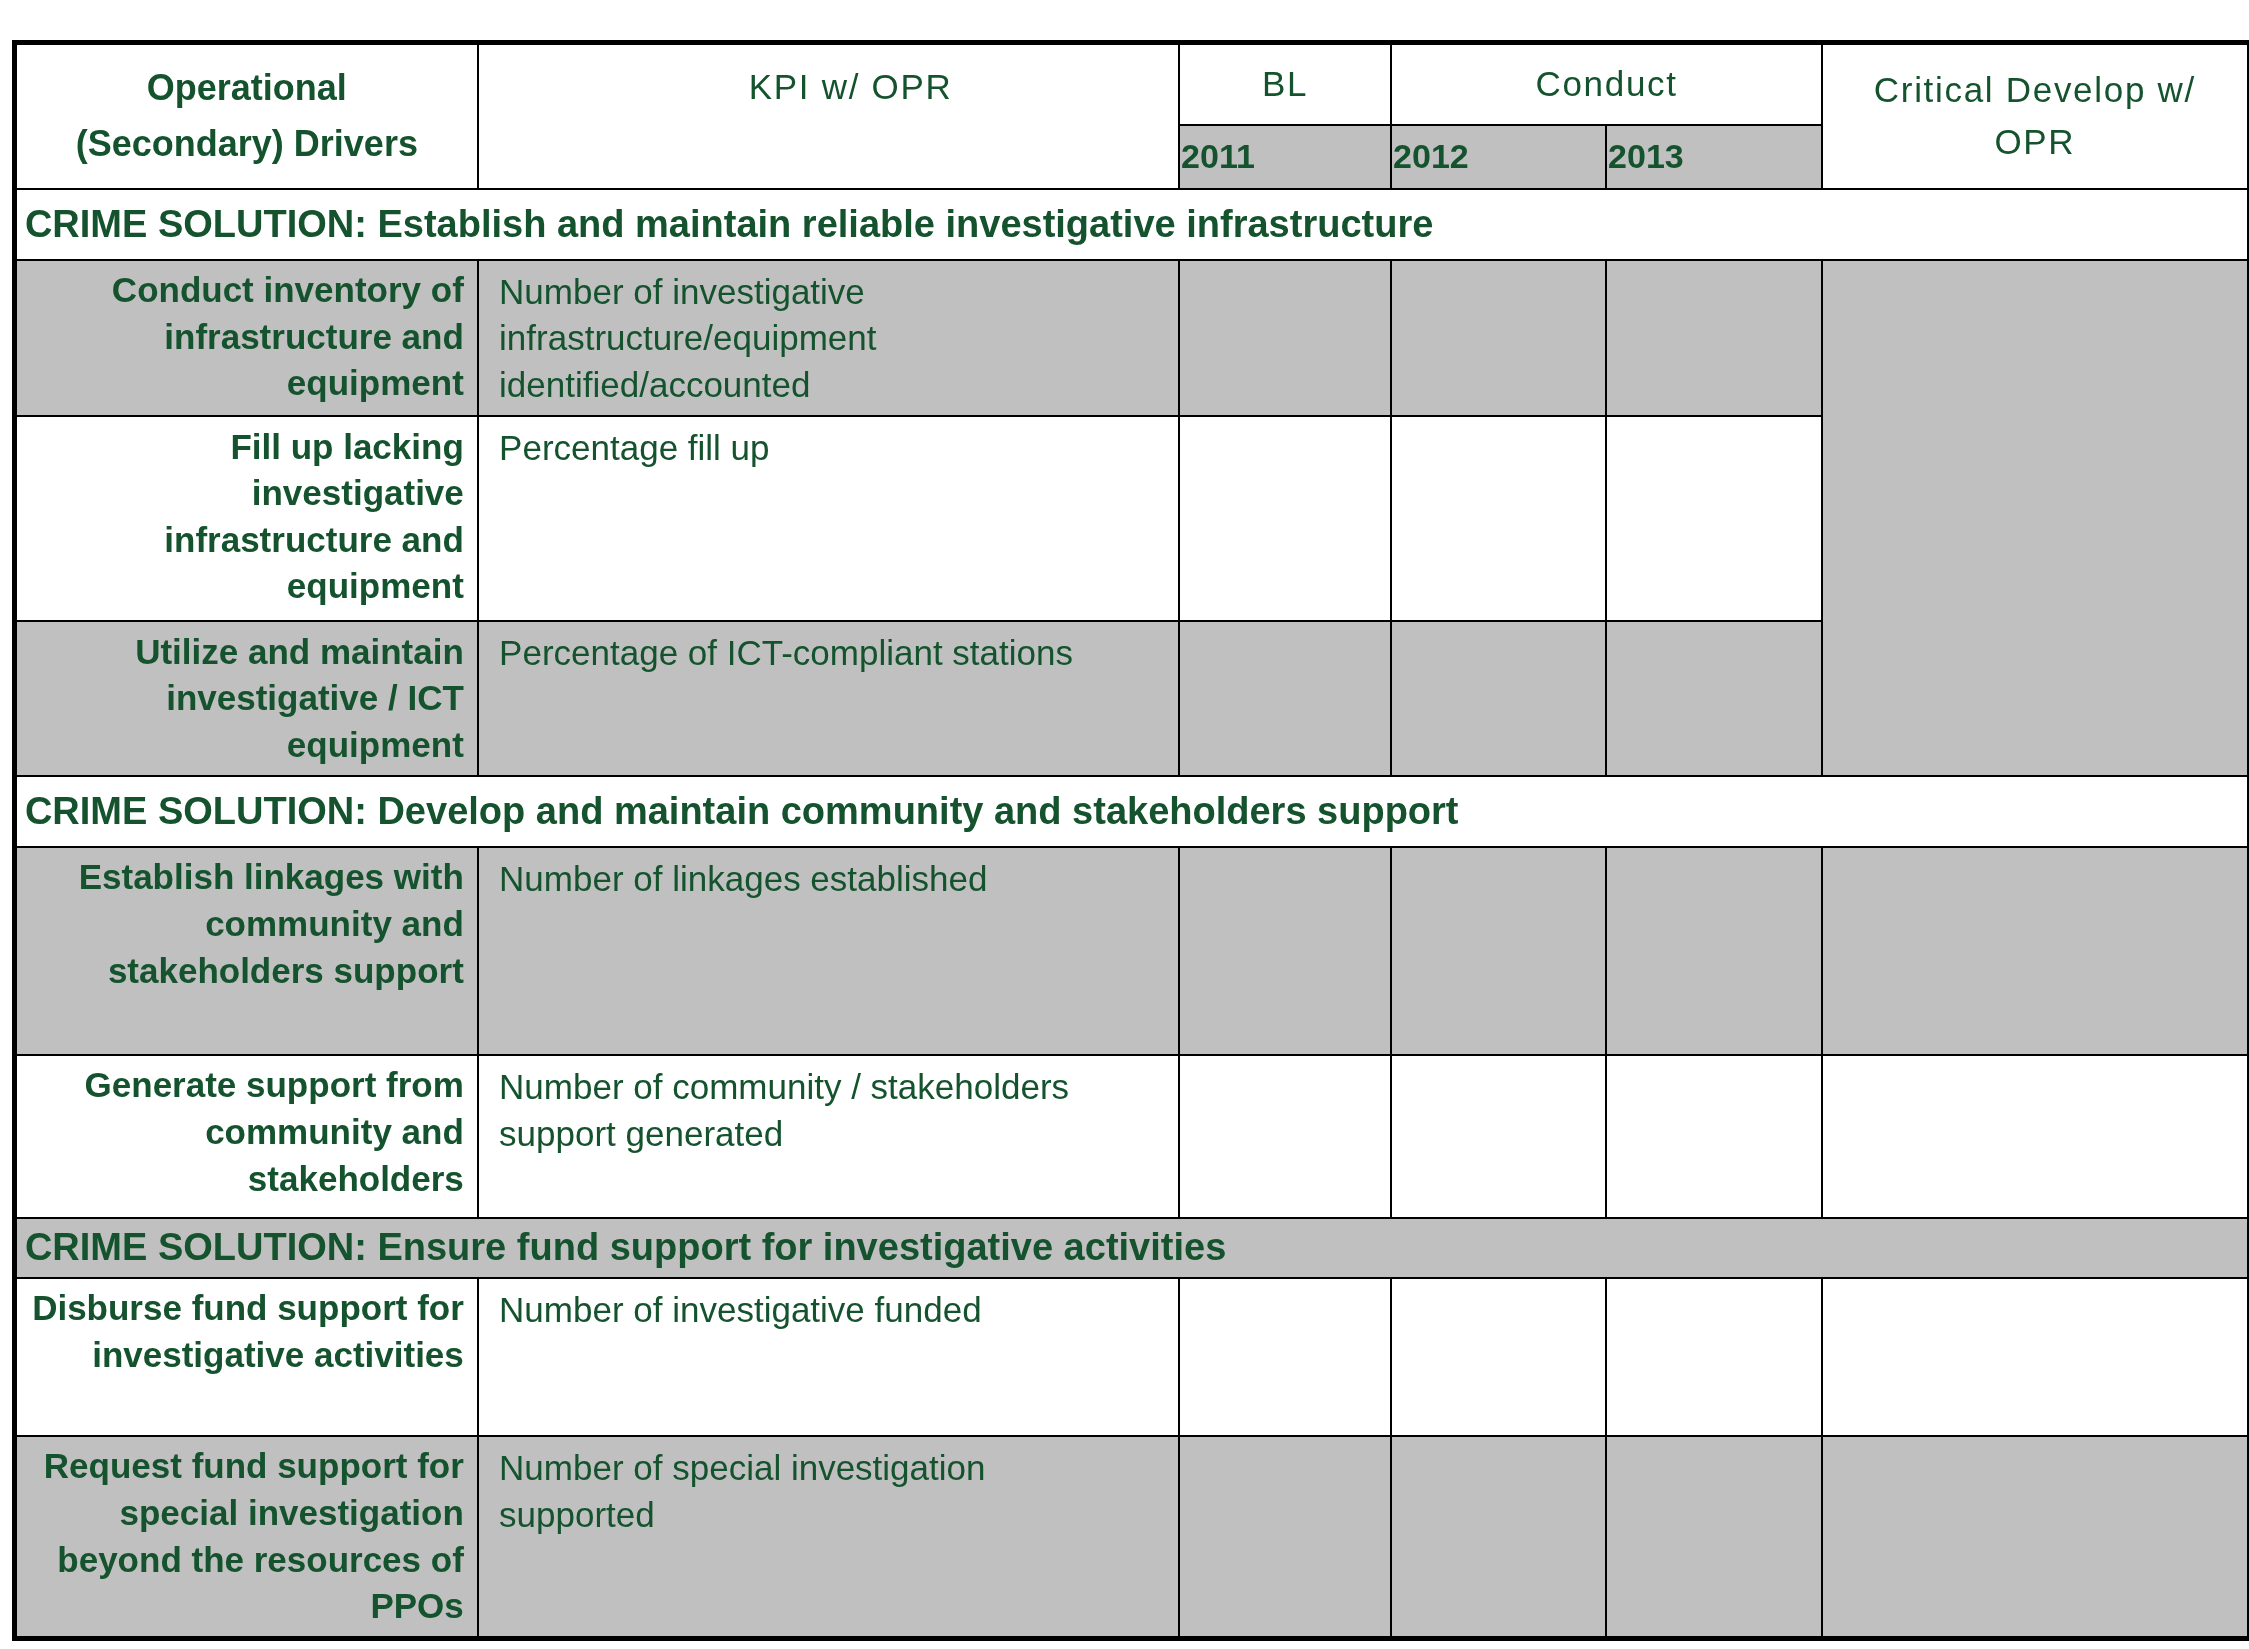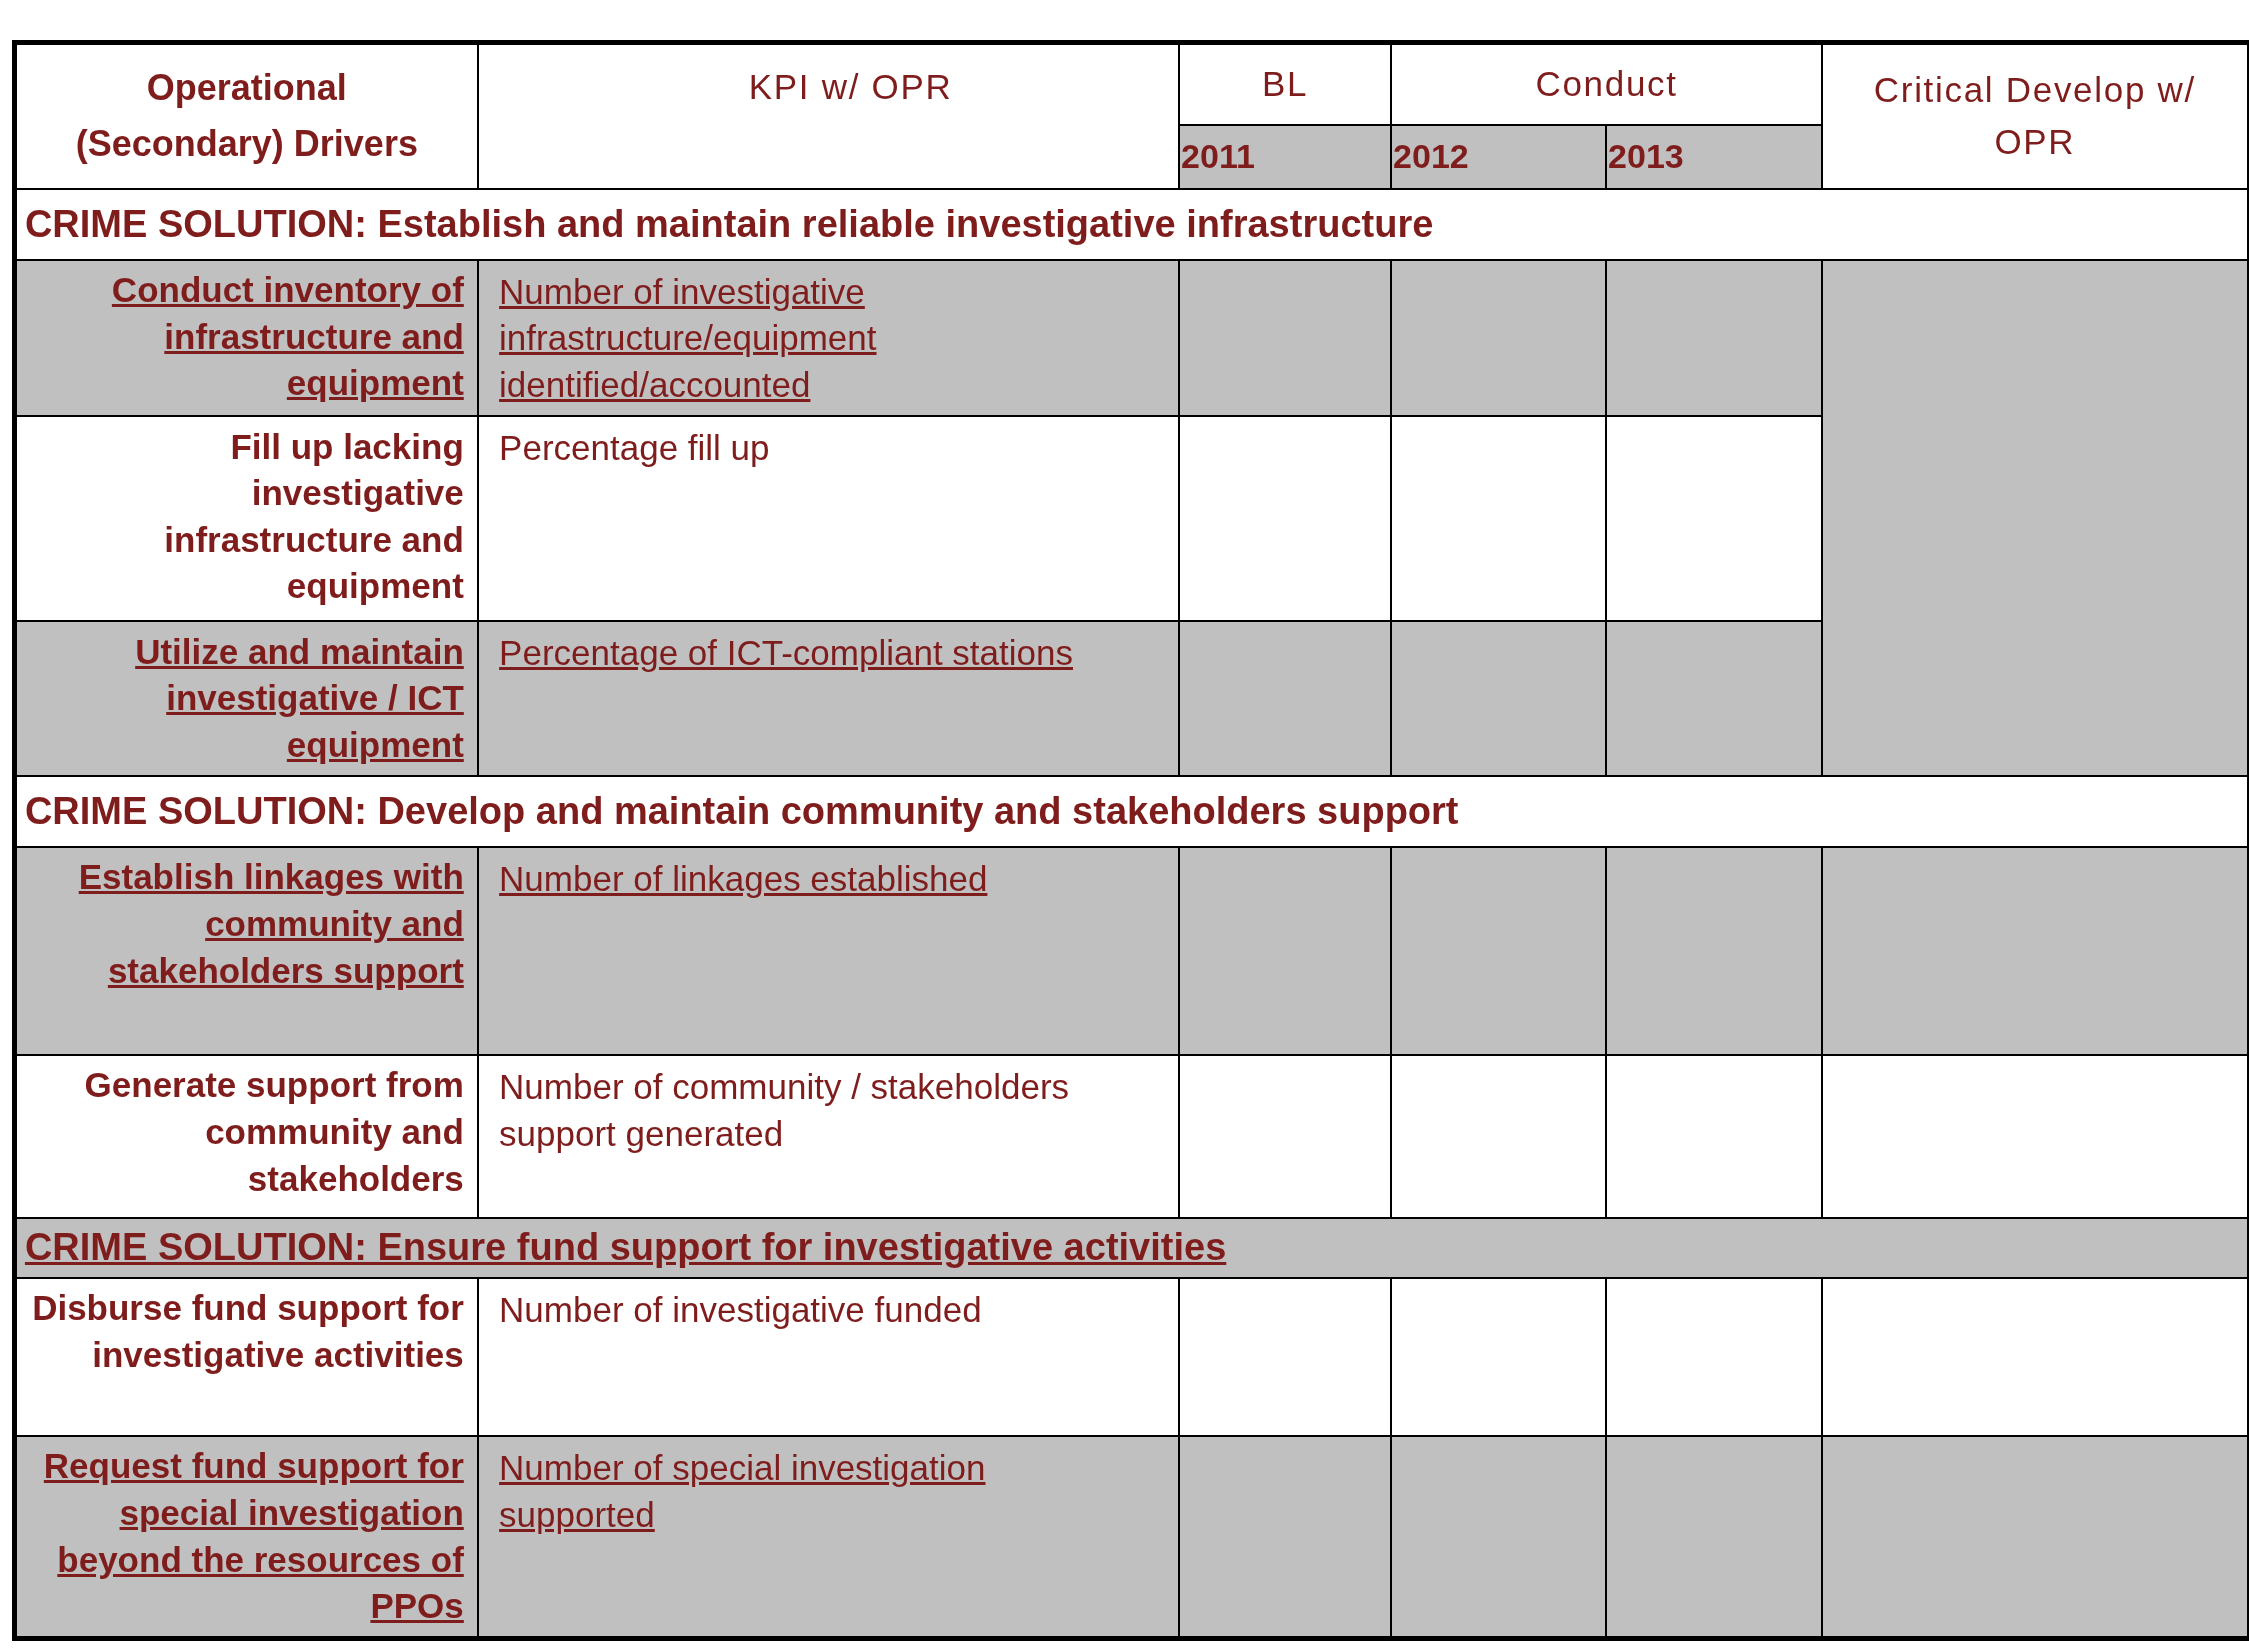--- a/index.html
+++ b/index.html
@@ -6,37 +6,37 @@
     margin: 0;
     padding: 0;
     background: #ffffff;
   }
   .page {
     position: relative;
     width: 2210px;
     height: 1650px;
     background: #ffffff;
     font-family: "Liberation Sans", sans-serif;
-    color: #7f1d1d;
+    color: #14532d;
   }
   table.kpi-table {
     position: absolute;
     left: 11.6px;
     top: 40px;
     width: 2235px;
     border-collapse: collapse;
     table-layout: fixed;
     border: 5px solid #000000;
   }
   .kpi-table td, .kpi-table th {
     border: 2.5px solid #000000;
     overflow: hidden;
     box-sizing: border-box;
   }
-  .gray { background: #c0c0c0; text-decoration: underline; }
+  .gray { background: #c0c0c0; }
   .white { background: #ffffff; }
 
   
   .head-main {
     font-weight: normal;
     font-size: 35px;
     text-align: center;
     vertical-align: middle;
     letter-spacing: 1.7px;
     background: #ffffff;

